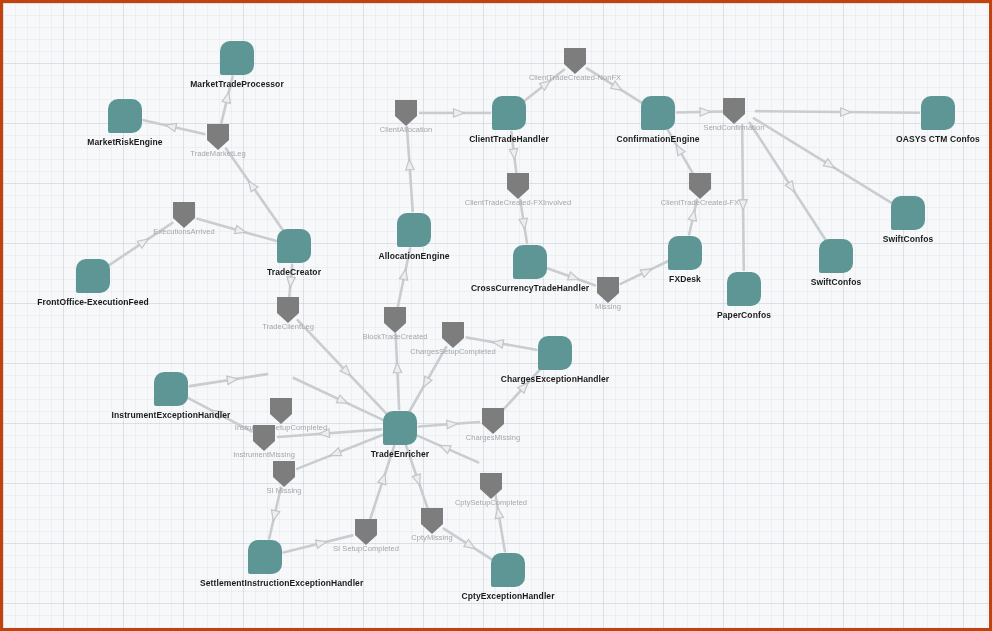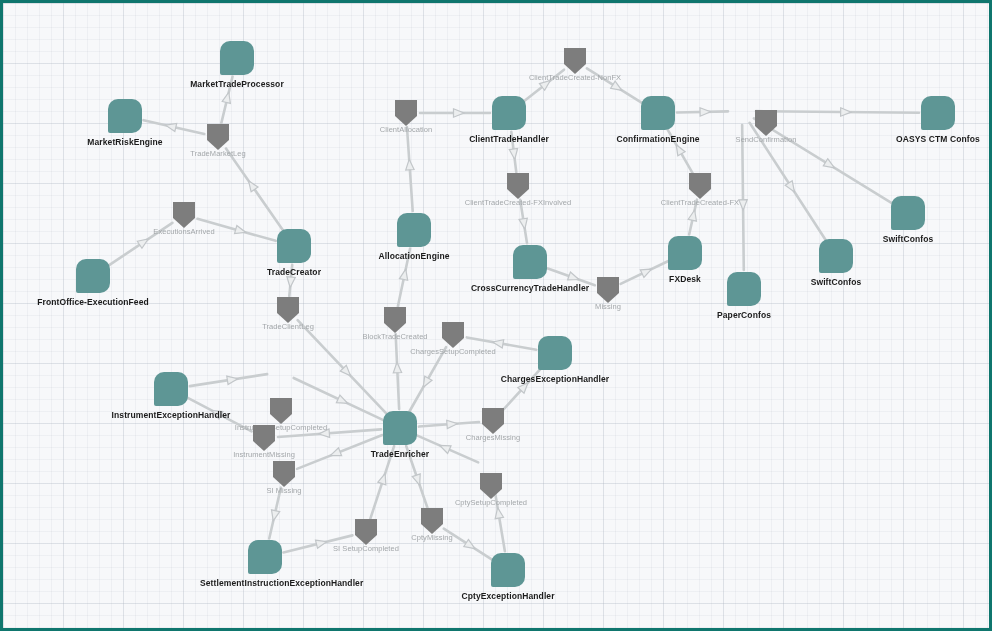--- a/index.html
+++ b/index.html
@@ -6,21 +6,21 @@
     margin: 0;
     padding: 0;
     background: #ffffff;
     font-family: "Liberation Sans", sans-serif;
   }
   #app {
     position: relative;
     width: 992px;
     height: 631px;
     box-sizing: border-box;
-    border: 3px solid #0f766e;
+    border: 3px solid #c2410c;
     background: #f7f8fa;
     overflow: hidden;
   }
   #canvas {
     position: absolute;
     inset: 0;
   }
   
   #grid {
     position: absolute;
@@ -267,21 +267,21 @@
         <g>
           <line class="edge-line" x1="475.18351367857144" y1="459.3663796389325" x2="414.39380286479593" y2="432.64562763287734"></line>
           <polygon class="edge-head" points="-5,-4.2 5.5,0 -5,4.2" transform="translate(441.7491727309949,444.66996603560216) rotate(-156.27160892404746)"></polygon>
         </g>
       </svg>
     <div id="nodes">
         <div class="node" style="left: 572px; top: 58px;">
           <div class="node-shape evt-box"></div>
           <div class="node-label evt-label">ClientTradeCreated-NonFX</div>
         </div>
-        <div class="node" style="left: 763px; top: 108px; margin-top: 12px;">
+        <div class="node" style="left: 731px; top: 108px;">
           <div class="node-shape evt-box"></div>
           <div class="node-label evt-label">SendConfirmation</div>
         </div>
         <div class="node" style="left: 403px; top: 110px;">
           <div class="node-shape evt-box"></div>
           <div class="node-label evt-label">ClientAllocation</div>
         </div>
         <div class="node" style="left: 215px; top: 134px;">
           <div class="node-shape evt-box"></div>
           <div class="node-label evt-label">TradeMarketLeg</div>

